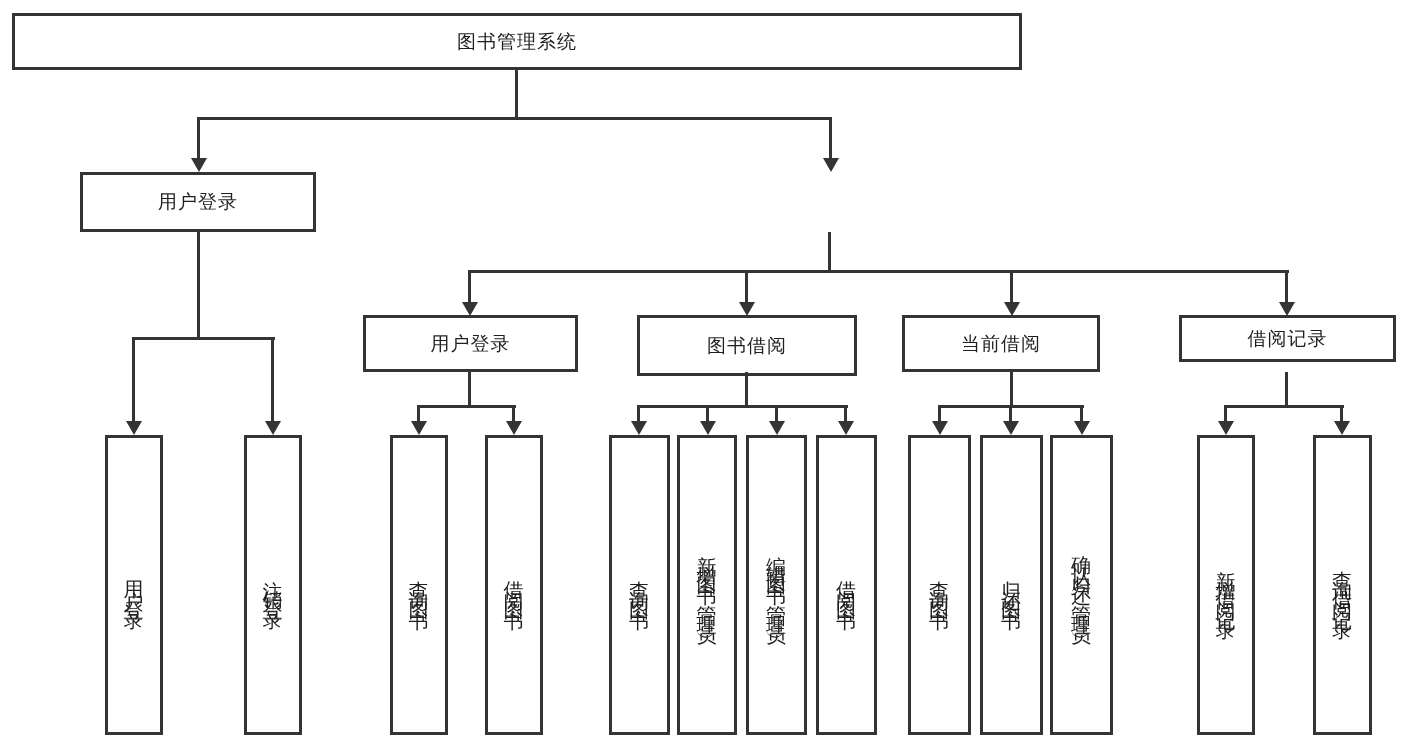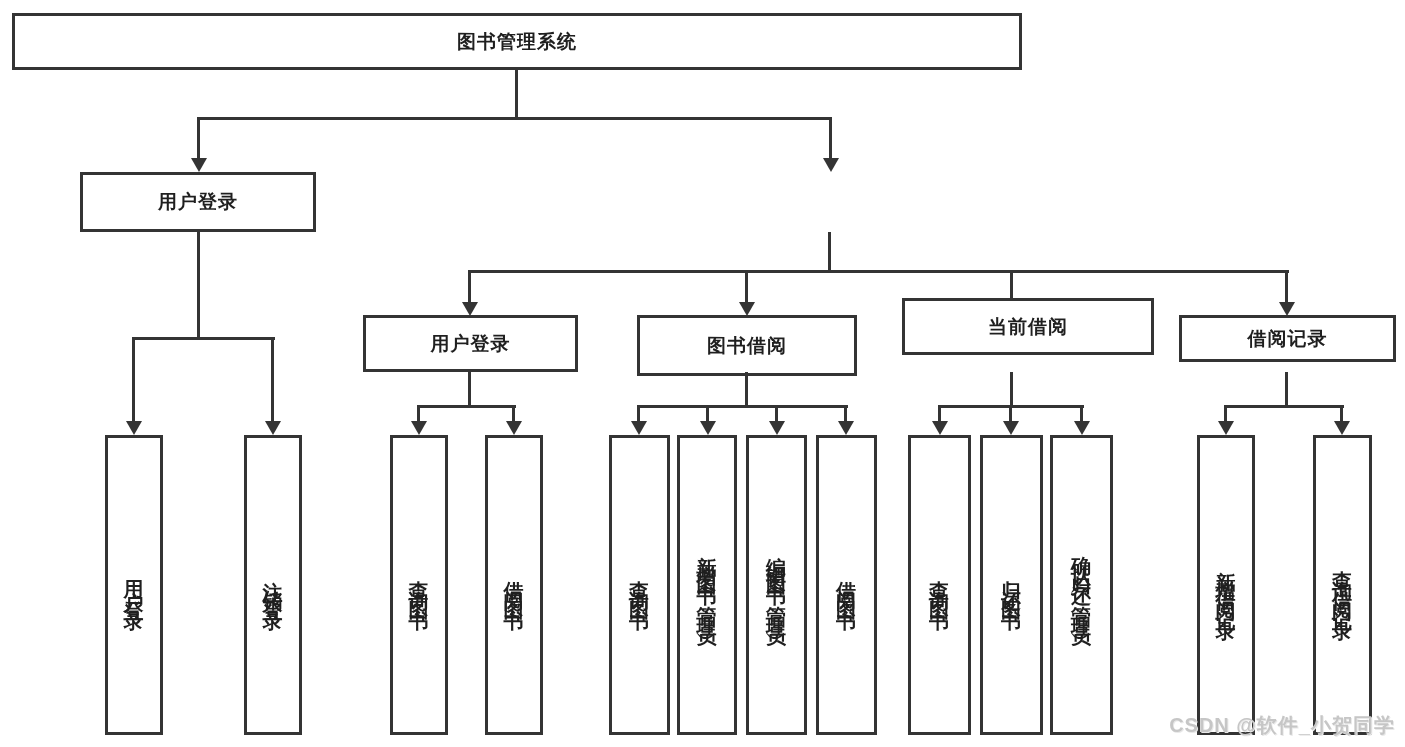--- a/index.html
+++ b/index.html
@@ -11,21 +11,20 @@
   * { margin: 0; padding: 0; box-sizing: border-box; }
   html, body { background: var(--bg); }
   body { font-family: "Liberation Sans", "DejaVu Sans", sans-serif; }
 
   .canvas {
     position: relative;
     width: 1405px;
     height: 747px;
     background: var(--bg);
     overflow: hidden;
-    font-weight: bold;
   }
 
   
   .node {
     position: absolute;
     border: 3px solid var(--line);
     background: var(--bg);
     display: flex;
     align-items: center;
     justify-content: center;
@@ -113,21 +112,21 @@
   <div class="arrowhead" style="left:1004px; top:302px;"></div>
   <div class="vline" style="left:1285px; top:270px; height:34px;"></div>
   <div class="arrowhead" style="left:1279px; top:302px;"></div>
 
   <div class="node" style="left:363px; top:315px; width:215px; height:57px;">
     <span>用户登录</span>
   </div>
   <div class="node" style="left:637px; top:315px; width:220px; height:61px;align-items:center;">
     <span>图书借阅</span>
   </div>
-  <div class="node" style="left:902px; top:298px; width:252px; height:57px;">
+  <div class="node" style="left:902px; top:315px; width:198px; height:57px;">
     <span>当前借阅</span>
   </div>
   <div class="node" style="left:1179px; top:315px; width:217px; height:47px;">
     <span>借阅记录</span>
   </div>
 
   <div class="vline" style="left:468px; top:372px; height:36px;"></div>
   <div class="hline" style="left:417px; top:405px; width:99px;"></div>
   <div class="vline" style="left:417px; top:405px; height:18px;"></div>
   <div class="arrowhead" style="left:411px; top:421px;"></div>
@@ -198,15 +197,14 @@
     <span class="vtext">确认归还（管理员）</span>
   </div>
 
   <div class="leaf" style="left:1197px; width:58px;">
     <span class="vtext">新增借阅记录</span>
   </div>
   <div class="leaf" style="left:1313px; width:59px;">
     <span class="vtext">查询借阅记录</span>
   </div>
 
-  <div class="watermark">CSDN @软件_小贺同学</div>
 
 </div>
 
 </body></html>

